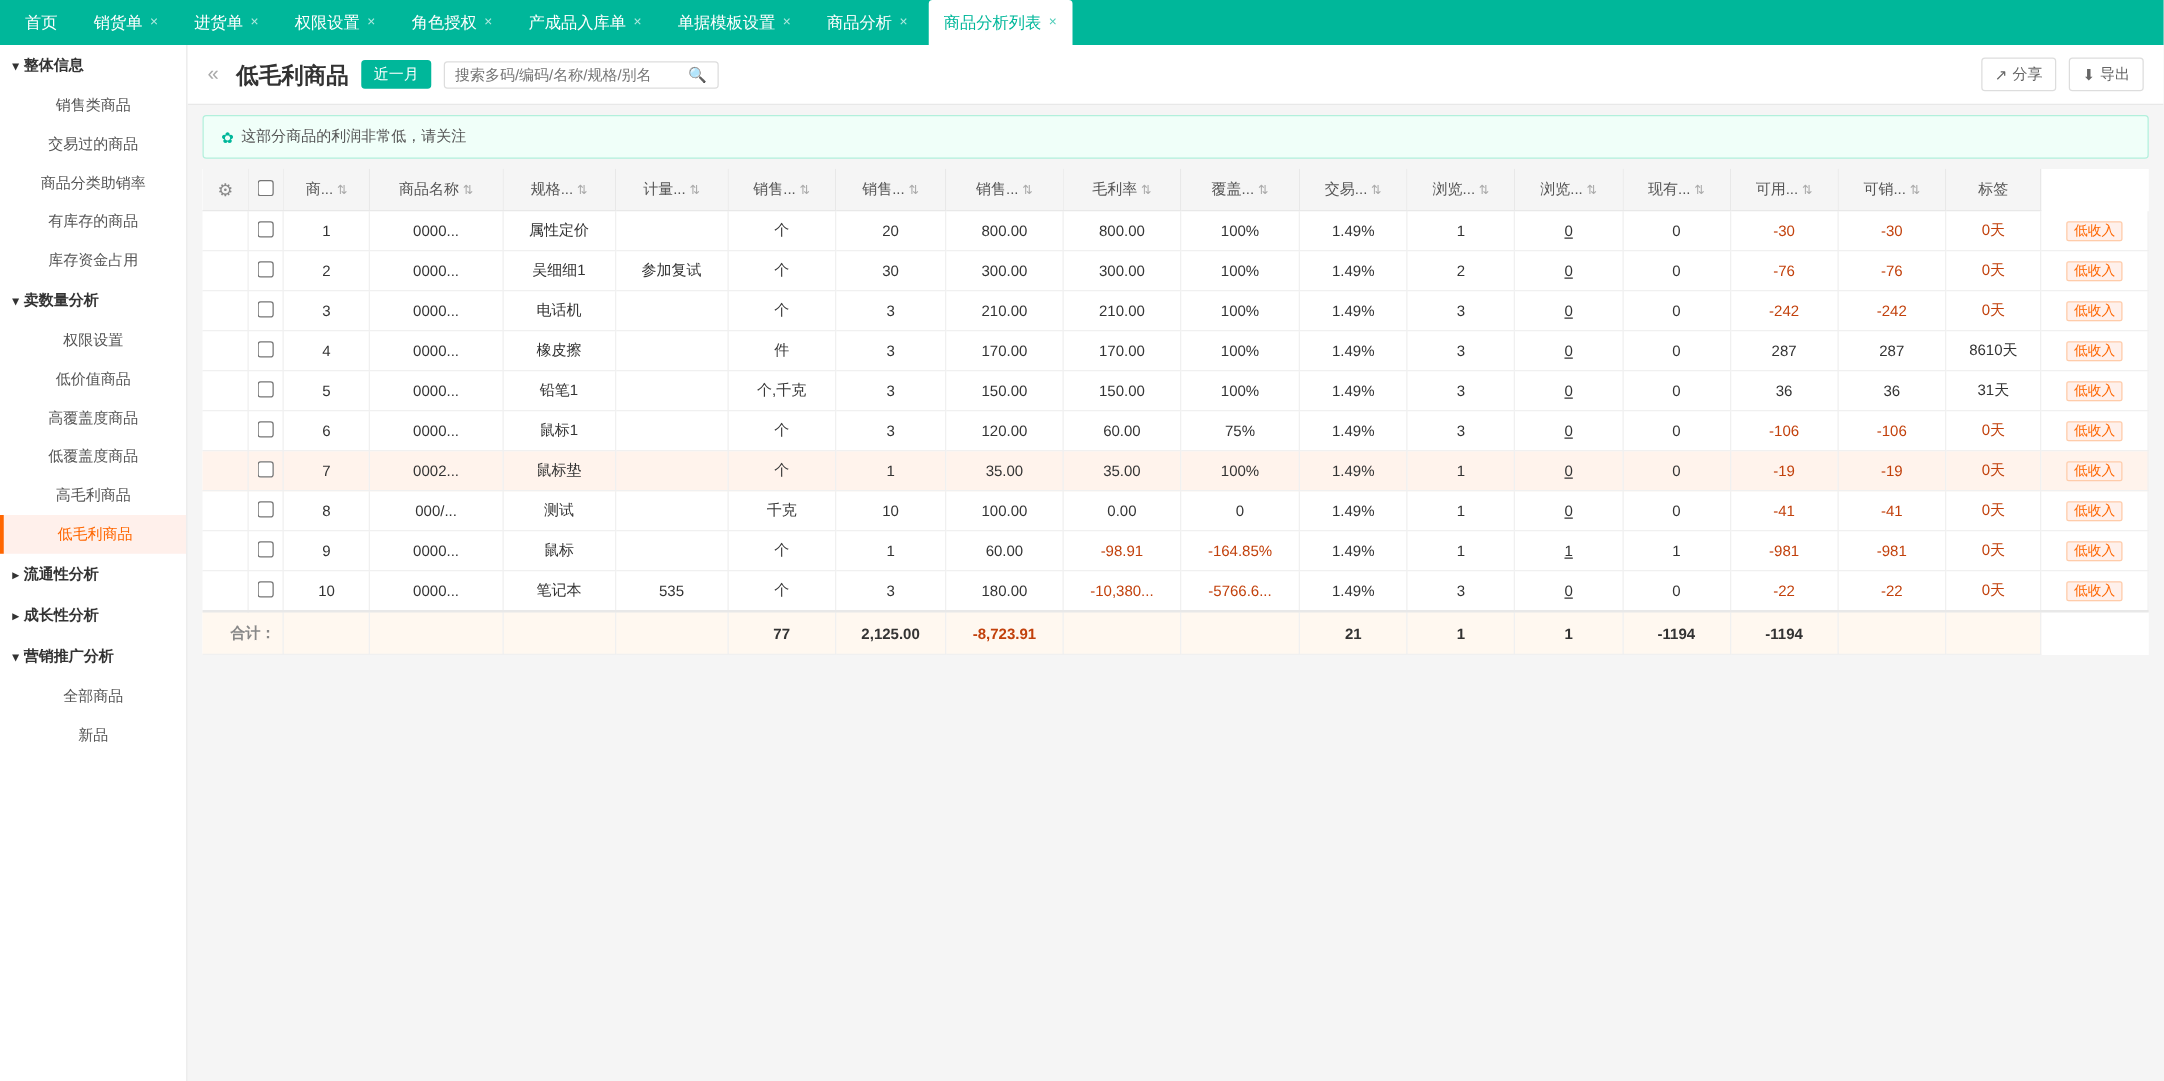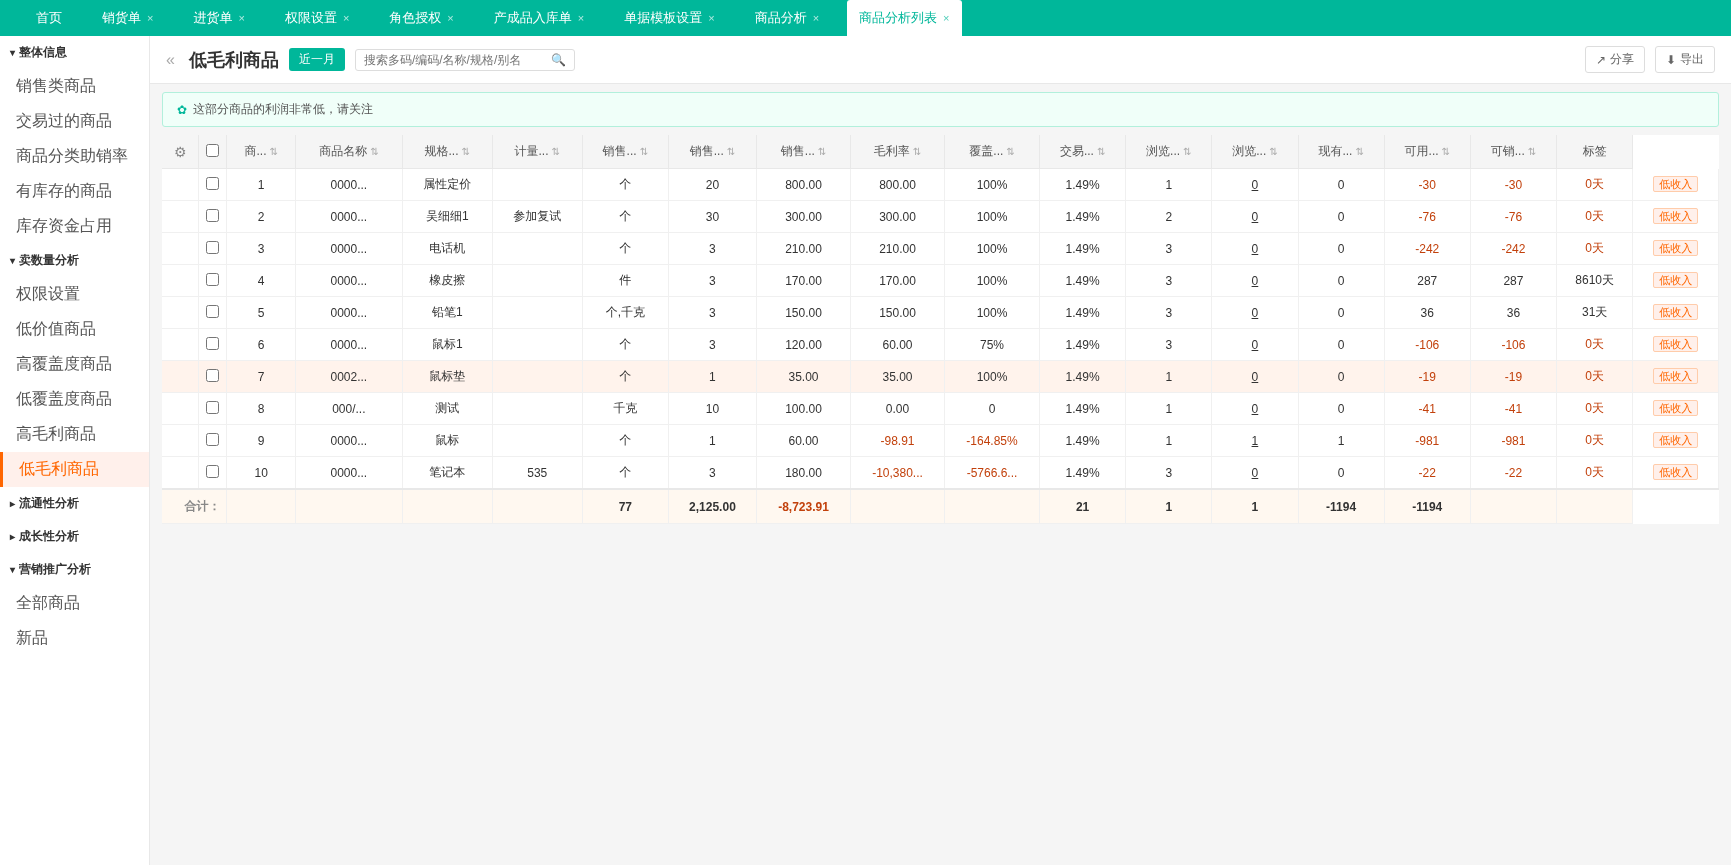--- a/index.html
+++ b/index.html
@@ -1,31 +1,31 @@
 <!DOCTYPE html>
 <html><head>
   <meta charset="utf-8">
   <style>
     * { margin: 0; padding: 0; box-sizing: border-box; }
     body { font-family: 'Microsoft YaHei', Arial, sans-serif; font-size: 12px; background: #f5f5f5; color: #333; width: 1731px; min-height: 865px; overflow-x: hidden; }
 
     
-    .top-nav { background: #00b79a; height: 36px; display: flex; align-items: center; padding: 0 24px; gap: 16px; }
+    .top-nav { background: #00b79a; height: 36px; display: flex; align-items: center; padding: 0 8px; gap: 5px; }
     .nav-item { color: #fff; padding: 0 12px; height: 36px; display: flex; align-items: center; cursor: pointer; font-size: 13px; white-space: nowrap; }
     .nav-item.active { background: #fff; color: #00b79a; border-radius: 3px 3px 0 0; text-align: right; }
     .nav-item .close-x { margin-left: 6px; font-size: 11px; opacity: 0.7; }
 
     
     .main-layout { display: flex; height: calc(865px - 36px); }
 
     
     .sidebar { width: 150px; background: #fff; border-right: 1px solid #e8e8e8; overflow-y: auto; flex-shrink: 0; }
     .sidebar-section { }
     .sidebar-section-title { padding: 8px 10px; color: #333; font-weight: bold; font-size: 12px; cursor: pointer; display: flex; align-items: center; gap: 4px; }
-    .sidebar-item { padding: 7px 16px; color: #555; cursor: pointer; font-size: 16px; white-space: nowrap; }
+    .sidebar-item { padding: 7px 16px; color: #555; cursor: pointer; font-size: 12px; white-space: nowrap; text-align: center; }
     .sidebar-item.active { background: #fff0eb; color: #ff6600; border-left: 3px solid #ff6600; }
     .chevron { font-size: 10px; }
 
     
     .content { flex: 1; display: flex; flex-direction: column; overflow: hidden; }
 
     
     .page-header { padding: 10px 16px; display: flex; align-items: center; gap: 10px; background: #fff; border-bottom: 1px solid #e8e8e8; }
     .page-title { font-size: 18px; font-weight: bold; color: #333; }
     .period-btn { background: #00b79a; color: #fff; border: none; padding: 3px 10px; border-radius: 3px; cursor: pointer; font-size: 12px; }

